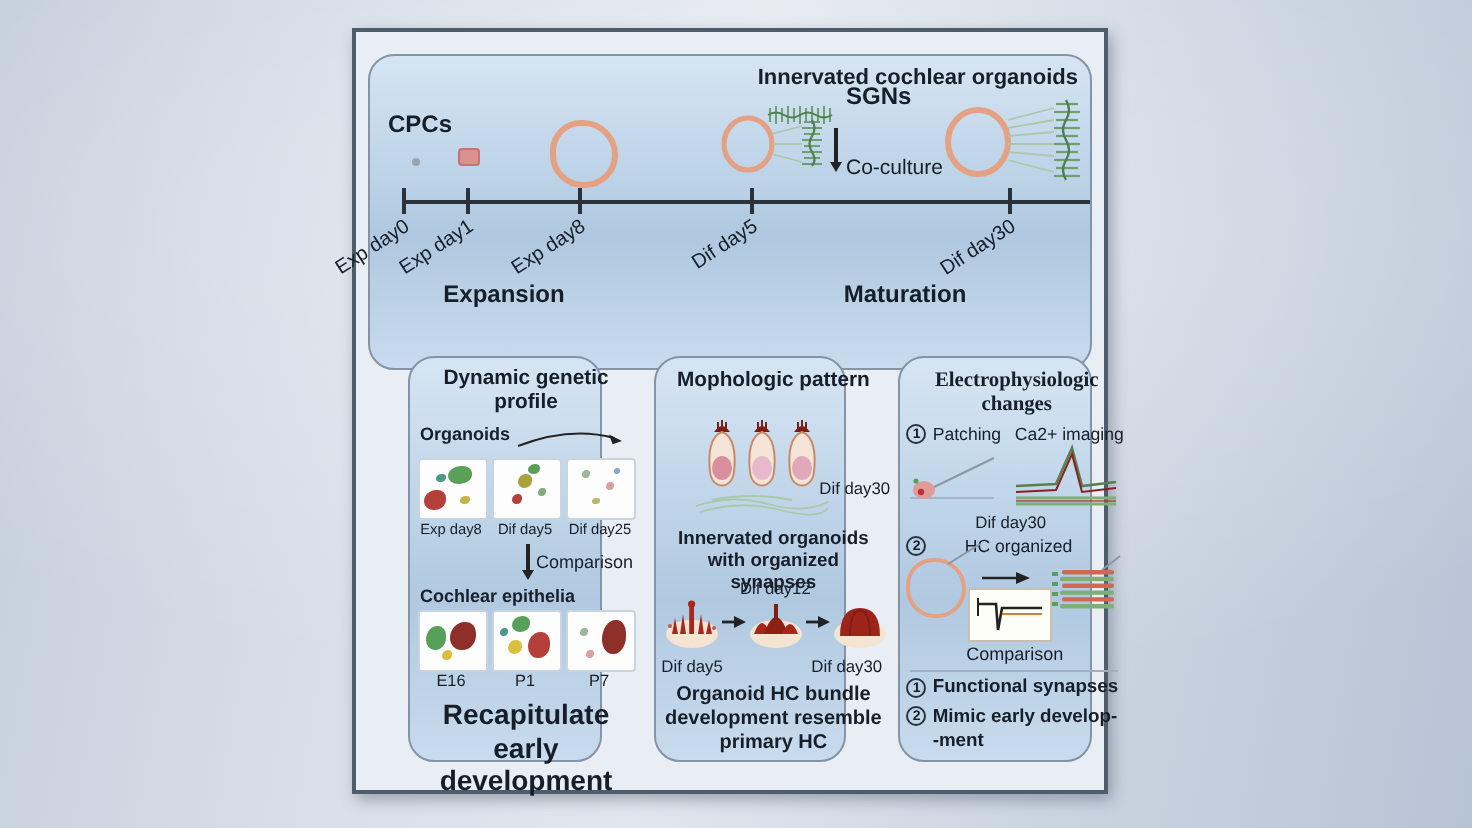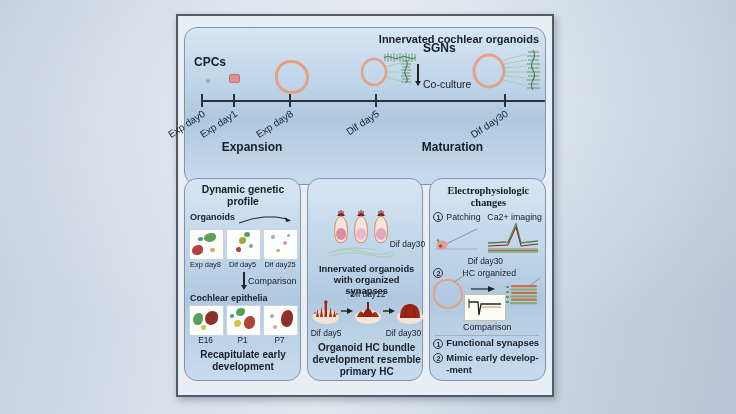--- a/index.html
+++ b/index.html
@@ -19,21 +19,21 @@
   }
   .panel{
     position:absolute;box-sizing:border-box;
     background:linear-gradient(180deg,#d6e5f3 0%,#bdd3e8 38%,#afc8df 58%,#c9dbee 100%);
     border:1.4px solid #8494a6;border-radius:13px;
   }
   .tpanel{left:6px;top:11px;width:362px;height:158px;padding-left:46px;}
   .brow{position:absolute;left:6px;top:162px;width:362px;height:203px;display:flex;gap:6px;}
   .bpanel{position:relative;flex:1;box-sizing:border-box;
     background:linear-gradient(180deg,#d6e5f3 0%,#bdd3e8 40%,#b0c9e0 60%,#c9dbee 100%);
-    border:1.4px solid #8494a6;border-radius:13px;}
+    border:1.4px solid #8494a6;border-radius:13px;margin-left:20px;}
   .ring{border-radius:47% 53% 50% 50%;border:3px solid #e5a183;background:transparent;}
   .tick{width:1.6px;background:#2a323c;}
   .tickLabel{width:58px;text-align:right;font-size:10px;transform:rotate(-33deg);transform-origin:100% 0;white-space:nowrap;}
   .phase{font-size:12px;font-weight:bold;text-align:center;}
   .imgbox{width:33px;height:29px;background:#fdfdfd;border:1px solid #c9d4df;border-radius:2px;position:absolute;overflow:hidden;}
   .blob{position:absolute;border-radius:60% 40% 55% 45%;}
   .slab{position:absolute;font-size:7.4px;text-align:center;white-space:nowrap;}
   .vline{position:absolute;width:1.5px;background:#222;}
   .vhead{position:absolute;width:0;height:0;border-left:3.5px solid transparent;border-right:3.5px solid transparent;border-top:5px solid #222;}
   .num{position:absolute;width:10px;height:10px;border:1px solid #2a323c;border-radius:50%;
@@ -188,24 +188,25 @@
       </div>
       <div class="imgbox" style="left:78px;top:126px;">
         <div class="blob" style="left:17px;top:4px;width:12px;height:17px;background:#8e2f2a;"></div>
         <div class="blob" style="left:6px;top:8px;width:4px;height:4px;background:#9ab79a;"></div>
         <div class="blob" style="left:9px;top:19px;width:4px;height:4px;background:#d9a0a0;"></div>
       </div>
       <div class="slab" style="left:4px;top:157px;width:33px;font-size:8.2px;">E16</div>
       <div class="slab" style="left:41px;top:157px;width:33px;font-size:8.2px;">P1</div>
       <div class="slab" style="left:78px;top:157px;width:33px;font-size:8.2px;">P7</div>
 
-      <div class="abs concl" style="left:8px;top:170px;width:100px;font-size:10px;">Recapitulate early development</div>
+      <div class="abs concl" style="left:8px;top:170px;width:100px;font-size:14px;">Recapitulate early development</div>
     </div>
 
     <div class="bpanel">
+      <div class="abs concl" style="left:5px;top:6px;width:108px;font-size:10.4px;">Mophologic pattern</div>
 
       <svg class="abs" style="left:18px;top:30px;" width="70" height="50" viewBox="0 0 70 50">
         <g stroke="#a9c9a9" stroke-width="0.9" fill="none">
           <path d="M2 44 Q20 38 38 43 T68 42"></path>
             <path d="M4 47 Q24 41 44 46 T68 45"></path>
             <path d="M10 41 Q30 37 50 41"></path>
         </g>
         <g>
           <path d="M11 7 Q15 1 19 7 Z" fill="#7e1d14"></path>
             <path d="M13 7 L13 2 M15 7 L15 1 M17 7 L17 2" stroke="#7e1d14" stroke-width="1"></path>

